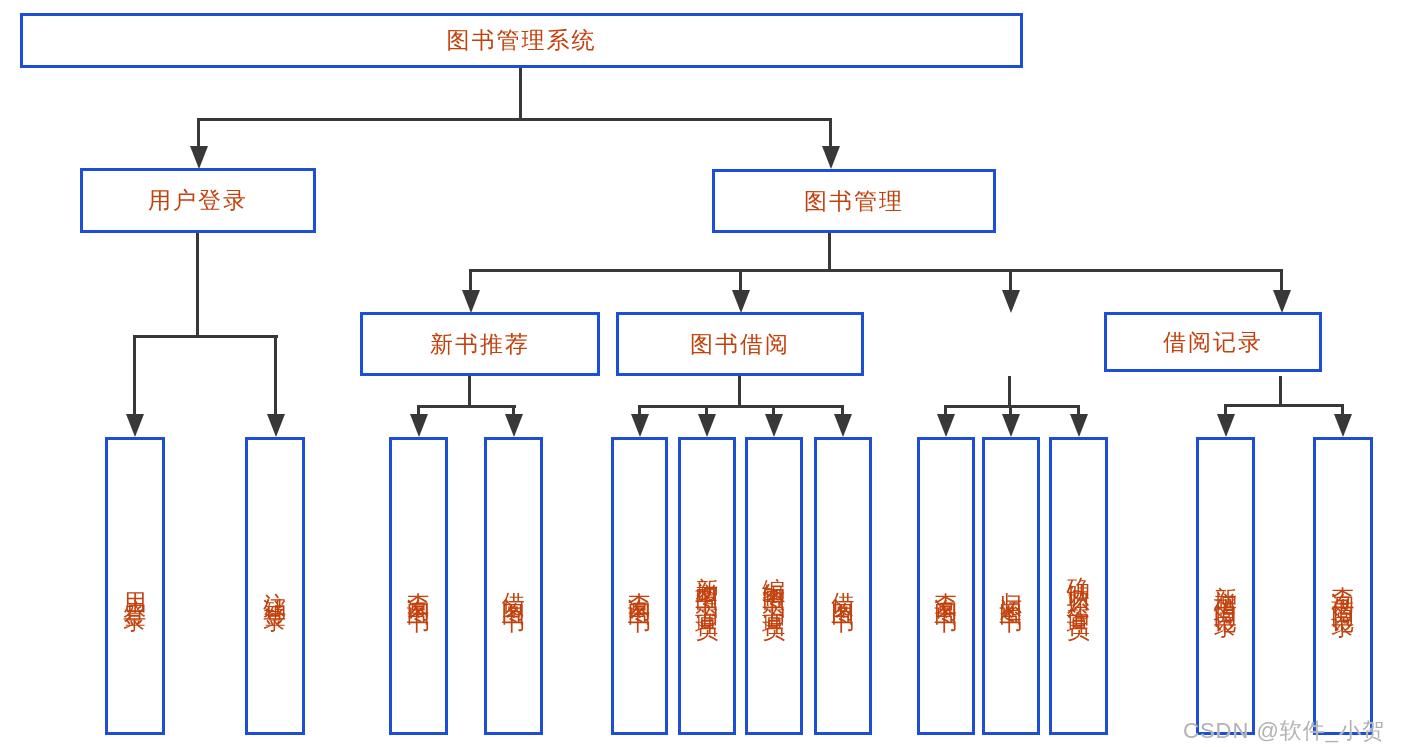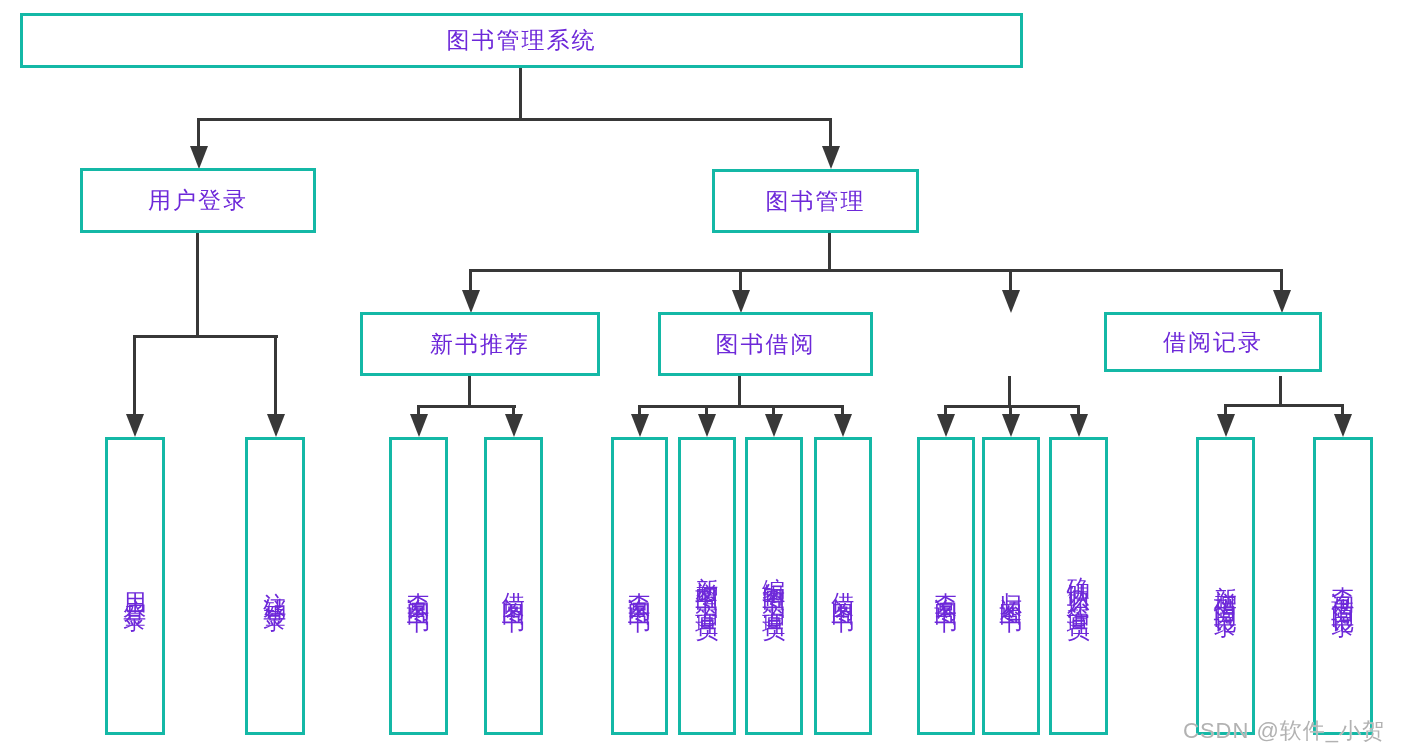--- a/index.html
+++ b/index.html
@@ -2,23 +2,23 @@
 <html><head>
 <meta charset="utf-8">
 <style>
   html,body { margin:0; padding:0; background:#ffffff; }
   .stage {
     position:relative; width:1405px; height:747px; background:#ffffff;
     font-family:"Liberation Sans","DejaVu Sans",sans-serif; color:#333333;
     overflow:hidden;
   }
   .box {
-    position:absolute; background:#ffffff; border:3px solid #14b8a6;
+    position:absolute; background:#ffffff; border:3px solid #1d4ed8;
     box-sizing:border-box; display:flex; align-items:center; justify-content:center;
-    font-size:23px; letter-spacing:2px; color:#6d28d9; z-index:2;
+    font-size:23px; letter-spacing:2px; color:#c2410c; z-index:2;
   }
   .vbox {
     writing-mode:vertical-rl; text-orientation:mixed;
     font-size:23px; letter-spacing:6px; line-height:1.15; text-align:center;
   }
   .vl { position:absolute; width:3px; background:#383838; z-index:1; }
   .hl { position:absolute; height:3px; background:#383838; z-index:1; }
   .ahead {
     position:absolute; width:0; height:0; z-index:1;
     border-left:9px solid transparent; border-right:9px solid transparent;
@@ -32,25 +32,25 @@
 </style>
 </head>
 <body>
 
 <div class="stage">
 
   <div class="box" style="left:20px;top:13px;width:1003px;height:55px">图书管理系统</div>
 
   <div class="box" style="left:80px;top:168px;width:236px;height:65px">用户登录</div>
 
-  <div class="box" style="left:712px;top:169px;width:207px;height:64px">图书管理</div>
+  <div class="box" style="left:712px;top:169px;width:284px;height:64px">图书管理</div>
 
   <div class="box" style="left:360px;top:312px;width:240px;height:64px">新书推荐</div>
 
-  <div class="box" style="left:658px;top:312px;width:215px;height:64px">图书借阅</div>
+  <div class="box" style="left:616px;top:312px;width:248px;height:64px">图书借阅</div>
 
 
   <div class="box" style="left:1104px;top:312px;width:218px;height:60px">借阅记录</div>
 
   <div class="box vbox" style="left:105px;top:437px;width:60px;height:298px">用户登录</div>
 
   <div class="box vbox" style="left:245px;top:437px;width:60px;height:298px">注销登录</div>
 
   <div class="box vbox" style="left:389px;top:437px;width:59px;height:298px">查询图书</div>
 

